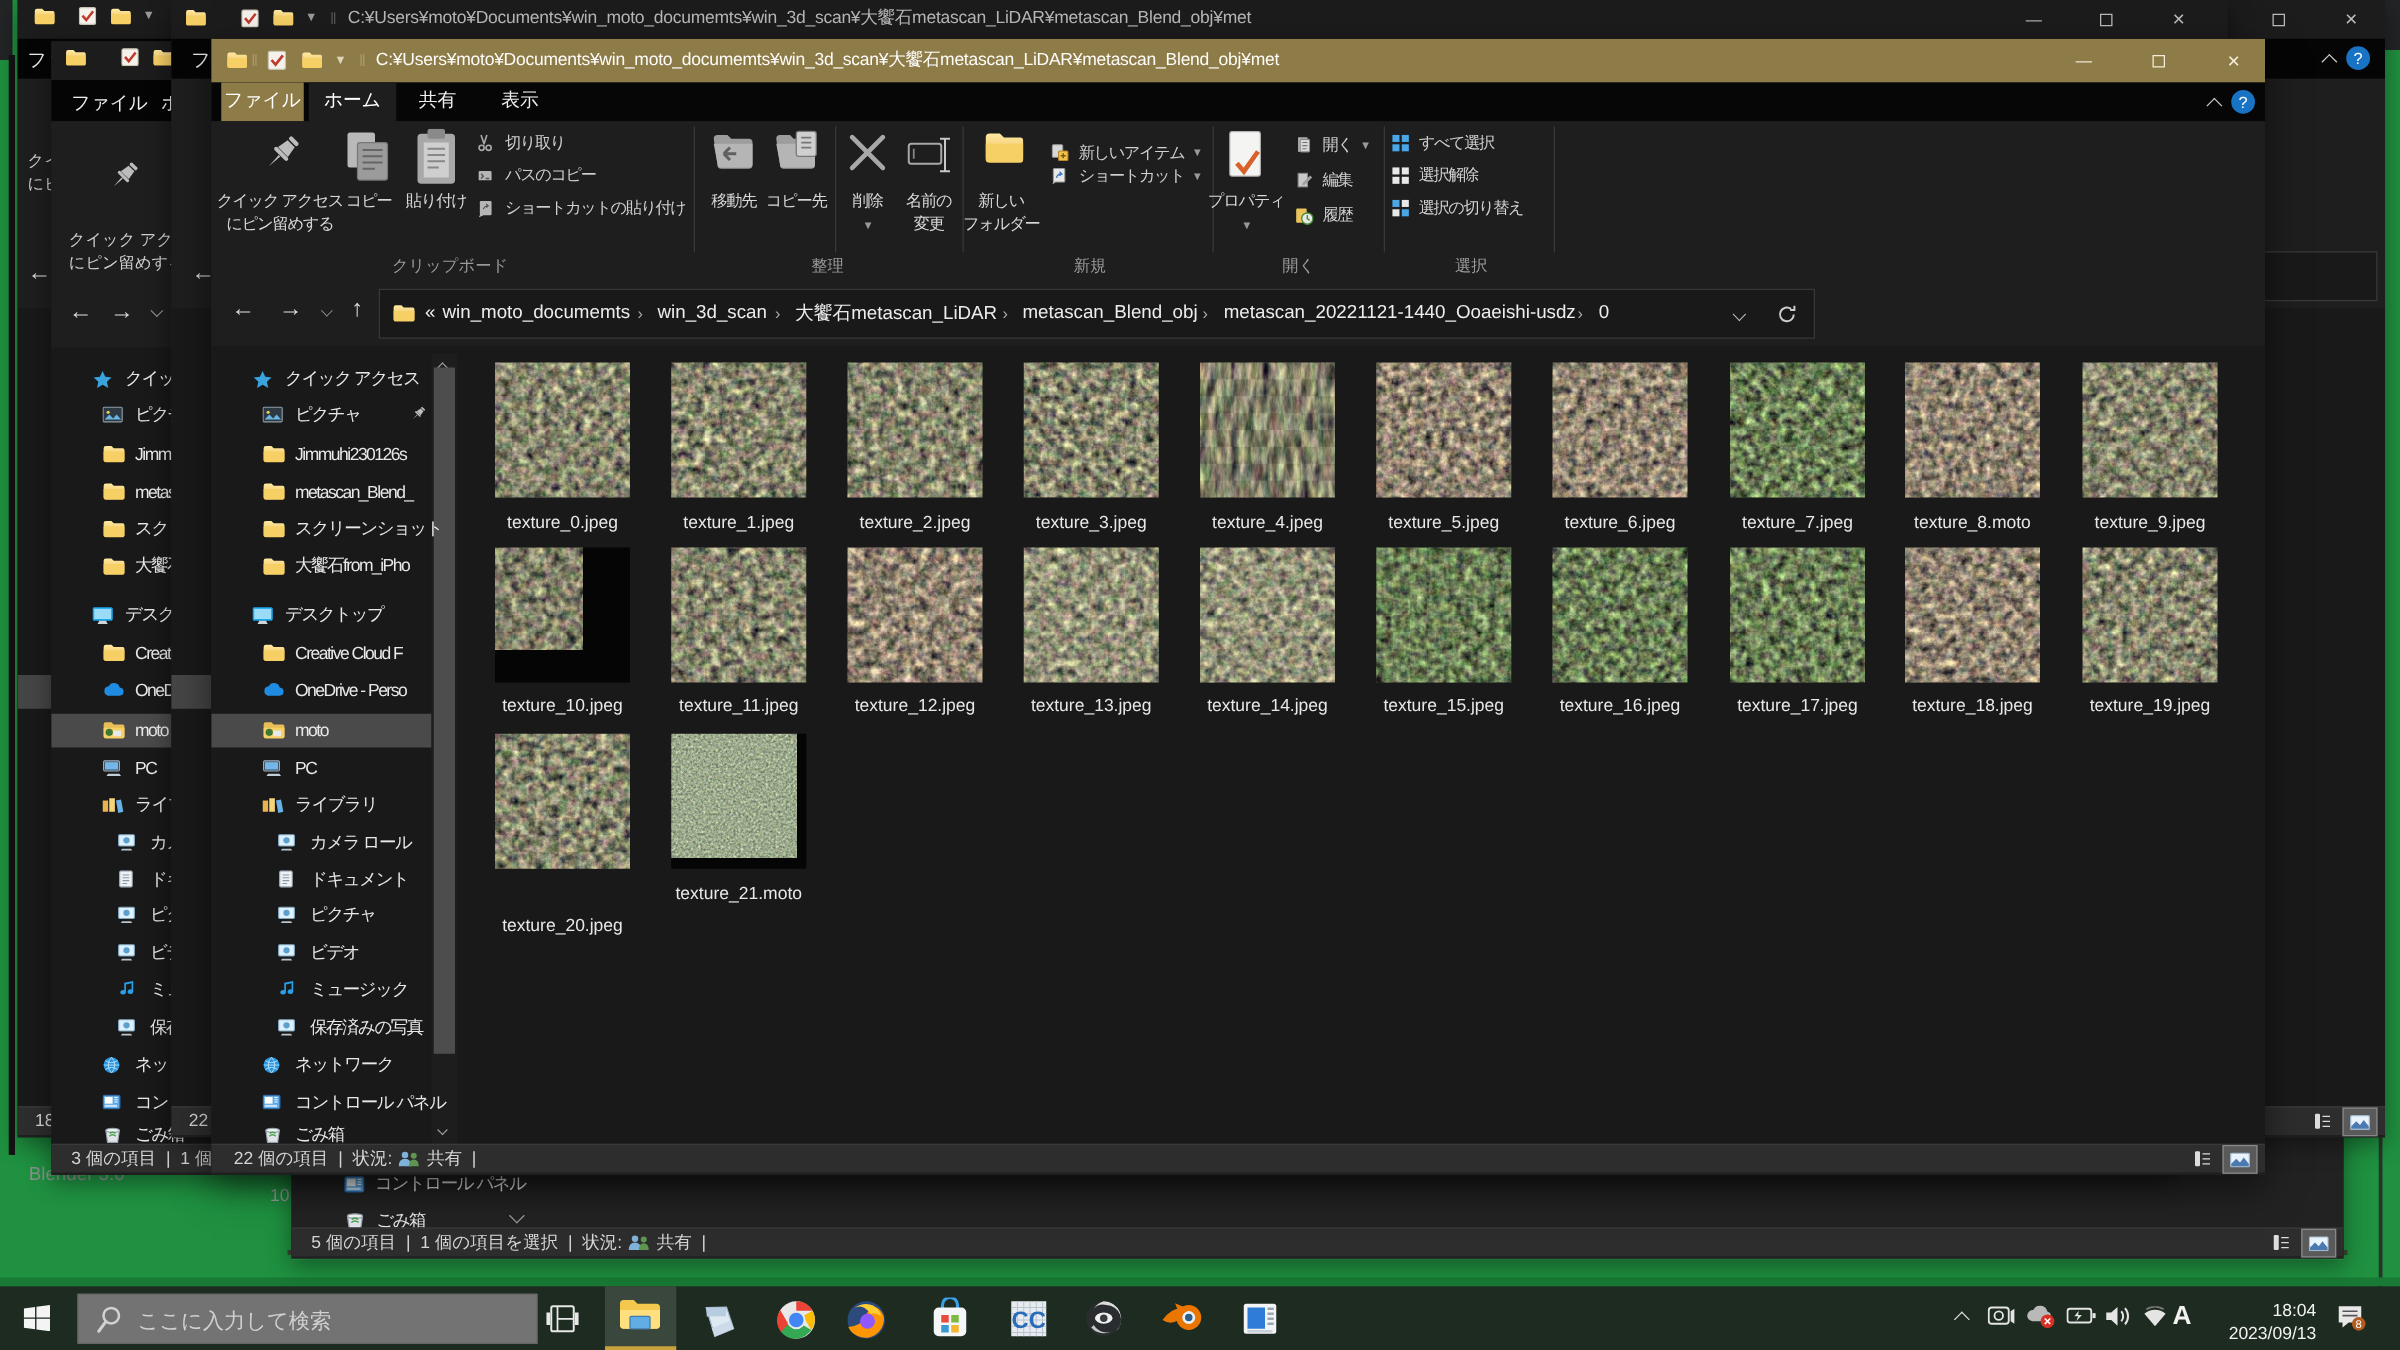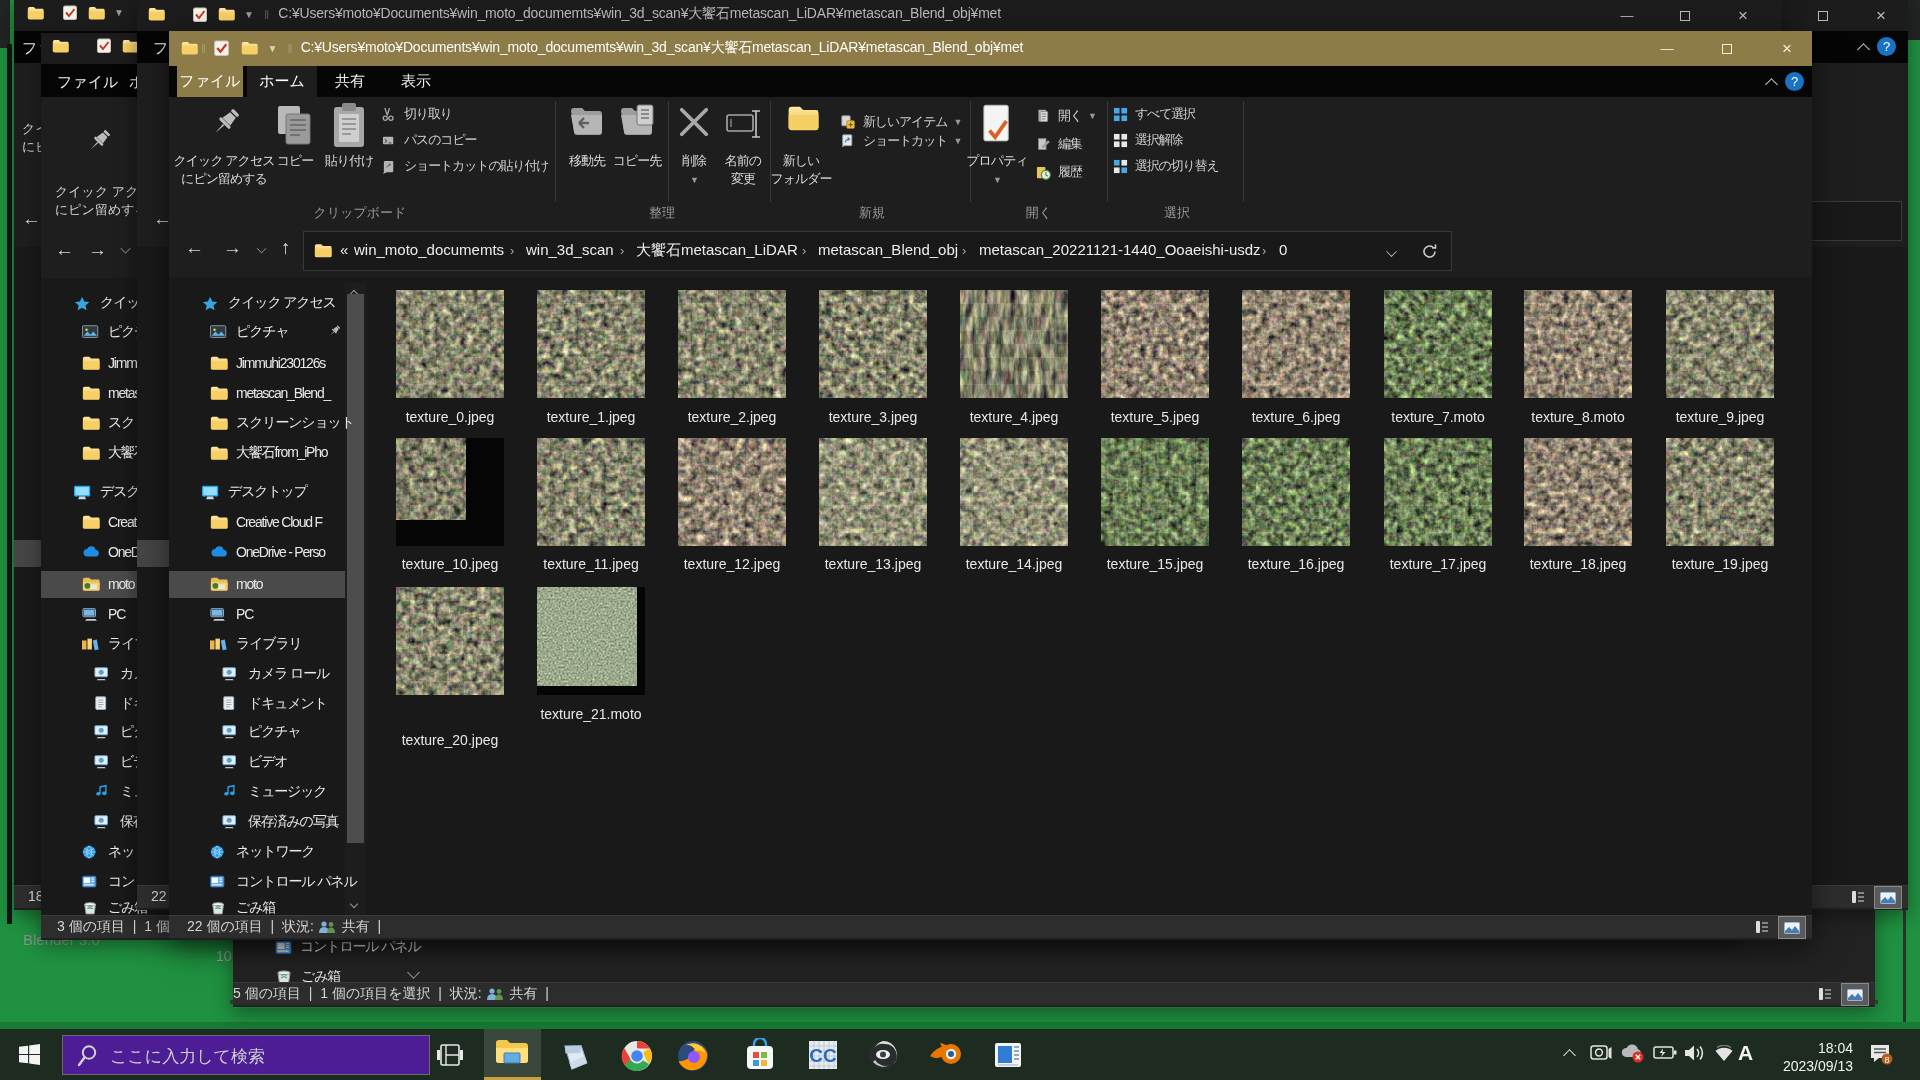--- a/index.html
+++ b/index.html
@@ -55,21 +55,21 @@
       <span class="lbl">コントロール パネル</span>
     </div>
   <div class="navitem" style="left:42px;top:863px">
       <svg class="ic" width="18" height="16" viewBox="0 0 18 16">
         <use href="#bin"></use>
       </svg>
       <span class="lbl">ごみ箱</span>
     </div>
   <span class="abs chvd" style="left:176px;top:868px"></span>
   <div class="statusbar" style="bottom:2px">
-      <span style="">5 個の項目&nbsp;&nbsp;|&nbsp;&nbsp;1 個の項目を選択&nbsp;&nbsp;|&nbsp;&nbsp;状況: <svg class="ic" width="20" height="14" viewBox="0 0 20 14">
+      <span style="margin-left:16px">5 個の項目&nbsp;&nbsp;|&nbsp;&nbsp;1 個の項目を選択&nbsp;&nbsp;|&nbsp;&nbsp;状況: <svg class="ic" width="20" height="14" viewBox="0 0 20 14">
           <use href="#ppl"></use>
         </svg> 共有&nbsp;&nbsp;|</span>
     <div class="vtog" style="right:6px;top:0">
         <div class="vt1">
           <svg width="14" height="14" viewBox="0 0 14 14">
             <use href="#listic"></use>
           </svg>
         </div>
         <div class="vt2">
           <svg width="16" height="12" viewBox="0 0 16 12">
@@ -660,21 +660,21 @@
         <rect width="108" height="108" fill="#6f6f52" filter="url(#tx5)"></rect>
       </svg><div class="checker"></div></div>
 <div class="abs tlab2" style="left:915px;top:378px;width:142px">texture_5.jpeg</div>
 <div class="abs tile" style="left:1073px;top:259px"><svg width="108" height="108">
         <rect width="108" height="108" fill="#6f6f52" filter="url(#tx6)"></rect>
       </svg><div class="checker"></div></div>
 <div class="abs tlab2" style="left:1056px;top:378px;width:142px">texture_6.jpeg</div>
 <div class="abs tile" style="left:1215px;top:259px"><svg width="108" height="108">
         <rect width="108" height="108" fill="#6f6f52" filter="url(#tx7)"></rect>
       </svg><div class="checker"></div></div>
-<div class="abs tlab2" style="left:1198px;top:378px;width:142px">texture_7.moto</div>
+<div class="abs tlab2" style="left:1198px;top:378px;width:142px">texture_7.jpeg</div>
 <div class="abs tile" style="left:1355px;top:259px"><svg width="108" height="108">
         <rect width="108" height="108" fill="#6f6f52" filter="url(#tx8)"></rect>
       </svg><div class="checker"></div></div>
 <div class="abs tlab2" style="left:1338px;top:378px;width:142px">texture_8.moto</div>
 <div class="abs tile" style="left:1497px;top:259px"><svg width="108" height="108">
         <rect width="108" height="108" fill="#6f6f52" filter="url(#tx9)"></rect>
       </svg><div class="checker"></div></div>
 <div class="abs tlab2" style="left:1480px;top:378px;width:142px">texture_9.jpeg</div>
 <div class="abs tile" style="left:227px;top:407px;background:#050505"><svg width="108" height="108">
         <rect width="70" height="82" fill="#6f6f52" filter="url(#tx10)"></rect>
@@ -741,21 +741,21 @@
         </div>
       </div>
   </div>
 </div>
 
 <div class="abs" id="taskbar" style="left:0;top:1029px;width:1920px;height:51px;background:#1d2b20">
 
 <svg class="abs" style="left:19px;top:15px" width="21" height="21" viewBox="0 0 19 19">
       <path d="M0 2.6 L8.2 1.5 V9 H0 Z M9.2 1.35 L19 0 V9 H9.2 Z M0 10 H8.2 V17.5 L0 16.4 Z M9.2 10 H19 V19 L9.2 17.65 Z" fill="#f4f4f4"></path>
     </svg>
-<div class="abs" style="left:62px;top:6px;width:368px;height:40px;background:#4c1d95;border:1px solid #6a6a6a">
+<div class="abs" style="left:62px;top:6px;width:368px;height:40px;background:#737373;border:1px solid #6a6a6a">
   <svg class="abs" style="left:13px;top:8px" width="22" height="24" viewBox="0 0 22 24">
         <circle cx="13" cy="8.5" r="6.2" fill="none" stroke="#d2d2d2" stroke-width="2"></circle>
         <path d="M8.5 13.5 L3 21" stroke="#d2d2d2" stroke-width="2.4" stroke-linecap="round"></path>
       </svg>
   <span class="abs" style="left:47px;top:9px;color:#d0d0d0;font-size:17px">ここに入力して検索</span>
 </div>
 <svg class="abs" style="left:437px;top:13px" width="26" height="26" viewBox="0 0 26 26">
       <rect x="4" y="3" width="18" height="20" rx="1.5" fill="none" stroke="#e8e8e8" stroke-width="1.6"></rect>
       <rect x="0" y="8" width="3" height="10" fill="#e8e8e8"></rect>
       <rect x="23" y="8" width="3" height="10" fill="#e8e8e8"></rect>

